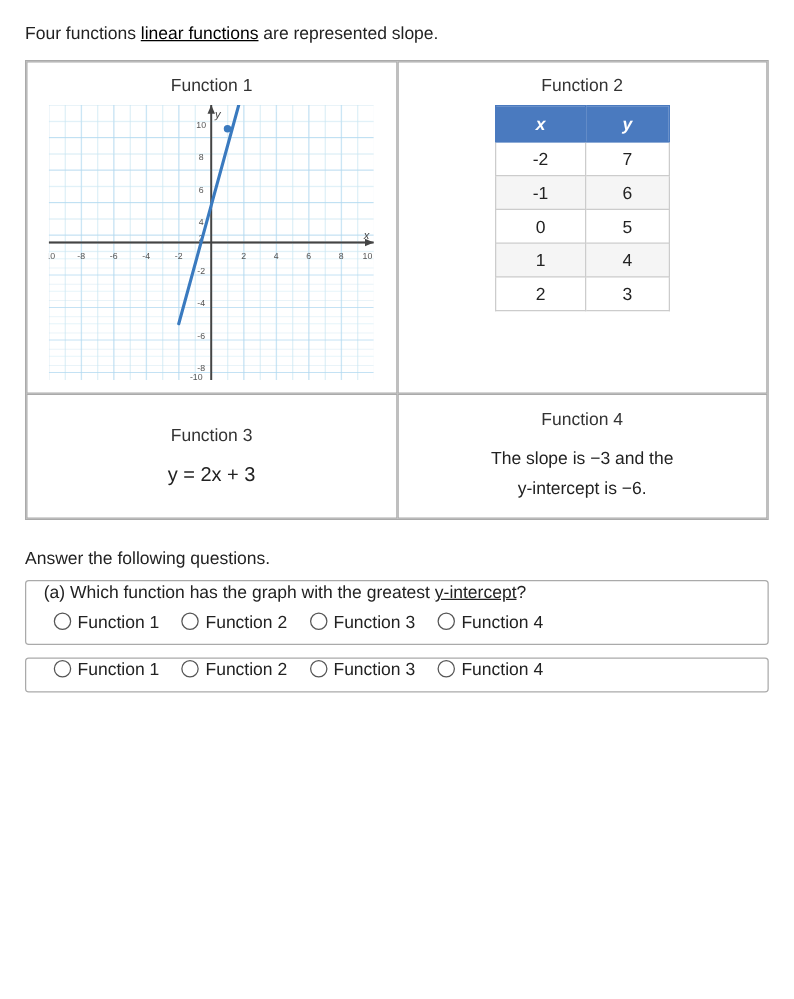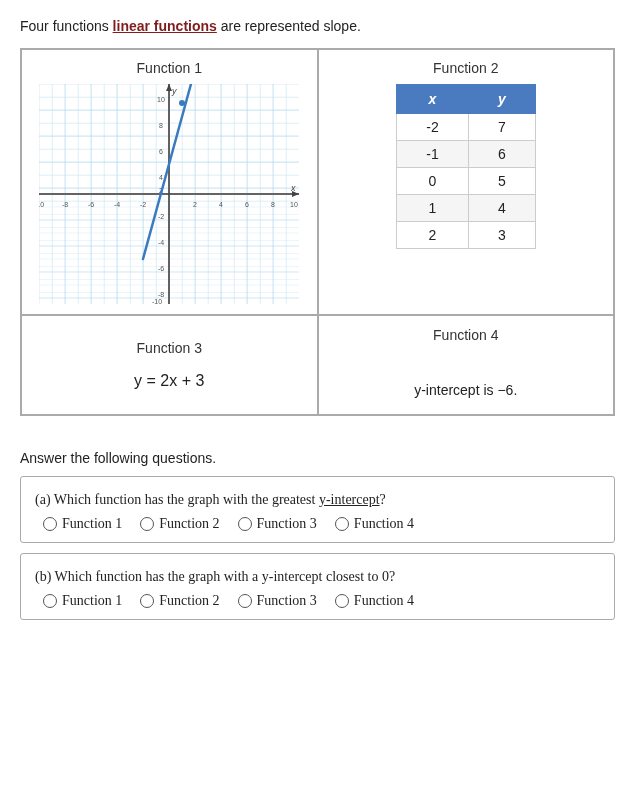--- a/index.html
+++ b/index.html
@@ -10,23 +10,22 @@
       color: #222;
       width: 635px;
       min-height: 799px;
       padding: 18px 20px;
     }
     .intro-text {
       margin-bottom: 14px;
       font-size: 14px;
     }
     .intro-text a {
-      color: #7f1d1d;
+      color: #000000;
       text-decoration: underline;
-      font-weight: bold;
     }
     .functions-grid {
       border: 1.5px solid #aaa;
       display: grid;
       grid-template-columns: 1fr 1fr;
       grid-template-rows: auto auto;
     }
     .function-cell {
       border: 1px solid #aaa;
       padding: 10px;
@@ -81,32 +80,31 @@
       margin-top: 8px;
     }
     
     .func4-text {
       font-size: 14px;
       text-align: center;
       line-height: 1.7;
       margin-top: 4px;
     }
     .answer-section {
-      margin-top: 34px;
+      margin-top: 22px;
     }
     .answer-label {
       font-size: 14px;
       margin-bottom: 10px;
     }
     .question-box {
       border: 1.5px solid #aaa;
       border-radius: 3px;
       margin-bottom: 10px;
-      padding: 15px 14px 10px;
-      font-family: Liberation Serif, serif;
+      padding: 0 14px 10px;
     }
     .question-text {
       font-size: 14px;
       margin-bottom: 8px;
     }
     .question-text u {
       text-decoration: underline;
     }
     .radio-row {
       display: flex;
@@ -272,21 +270,21 @@
   </div>
 
   <div class="function-cell" style="justify-content: center; min-height: 100px;">
     <div class="function-title">Function 3</div>
     <div class="func3-equation">y = 2x + 3</div>
   </div>
 
   <div class="function-cell" style="justify-content: center; min-height: 100px;">
     <div class="function-title">Function 4</div>
     <div class="func4-text">
-      <br>
+      <span>The slope is −3 and the</span><br>
       <span>y-intercept is −6.</span>
     </div>
   </div>
 
 </div>
 
 <div class="answer-section">
   <p class="answer-label">Answer the following questions.</p>
 
   <div class="question-box">
@@ -307,21 +305,20 @@
           <span>Function 3</span>
         </label>
         <label class="radio-option">
           <span class="radio-circle"></span>
           <span>Function 4</span>
         </label>
       </div>
   </div>
 
   <div class="question-box">
-    <div class="question-text">(b) Which function has the graph with a y-intercept closest to 0?</div>
     <div class="radio-row" id="qb-options">
     <label class="radio-option">
           <span class="radio-circle"></span>
           <span>Function 1</span>
         </label>
         <label class="radio-option">
           <span class="radio-circle"></span>
           <span>Function 2</span>
         </label>
         <label class="radio-option">

